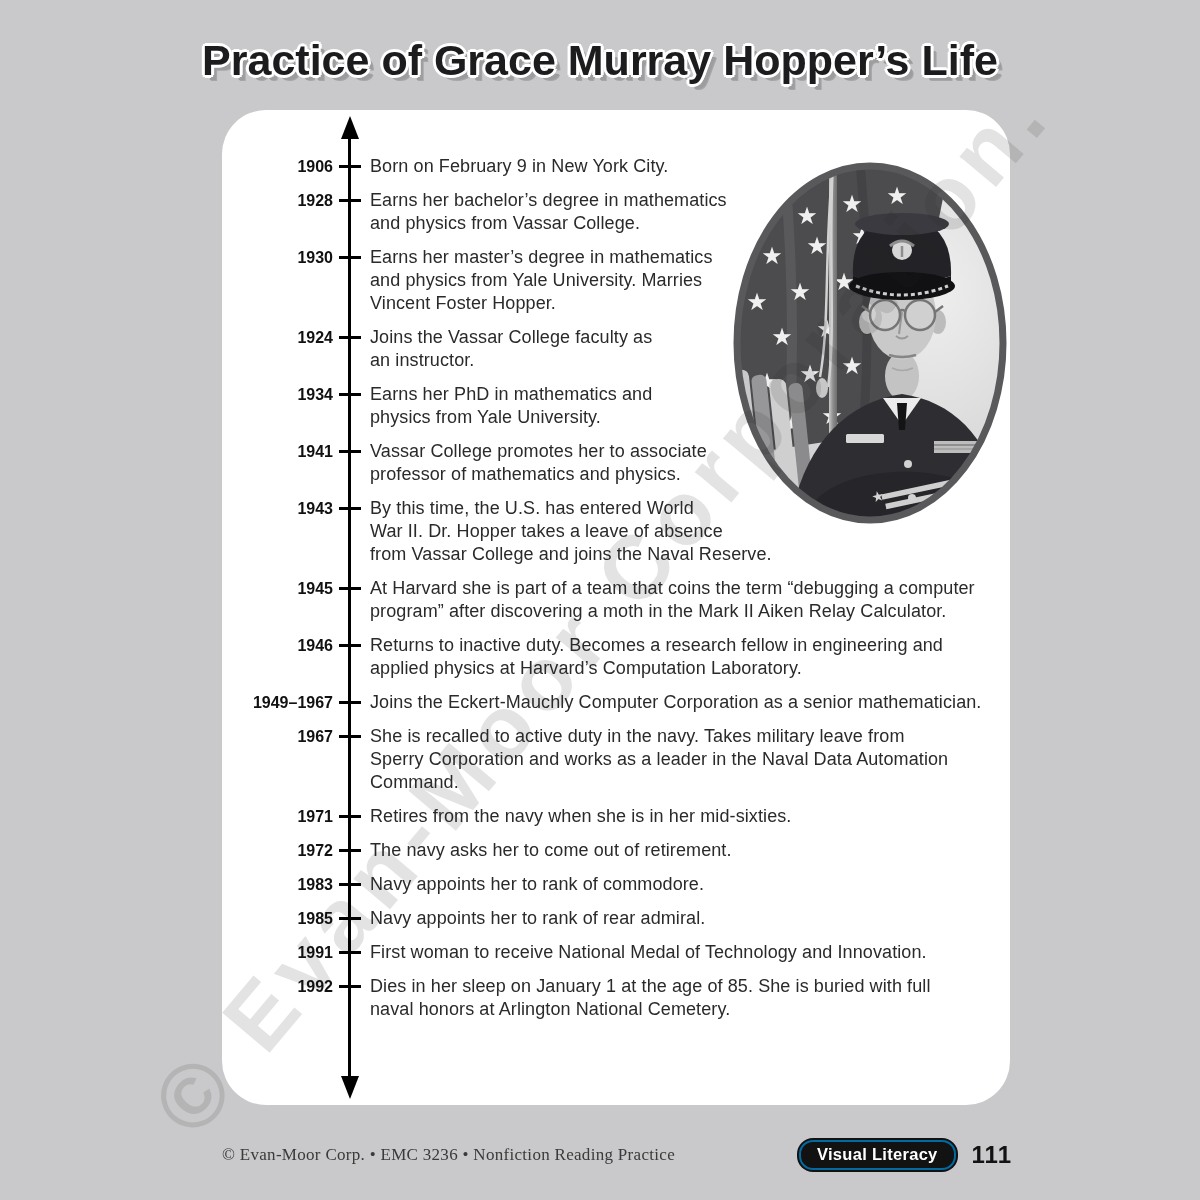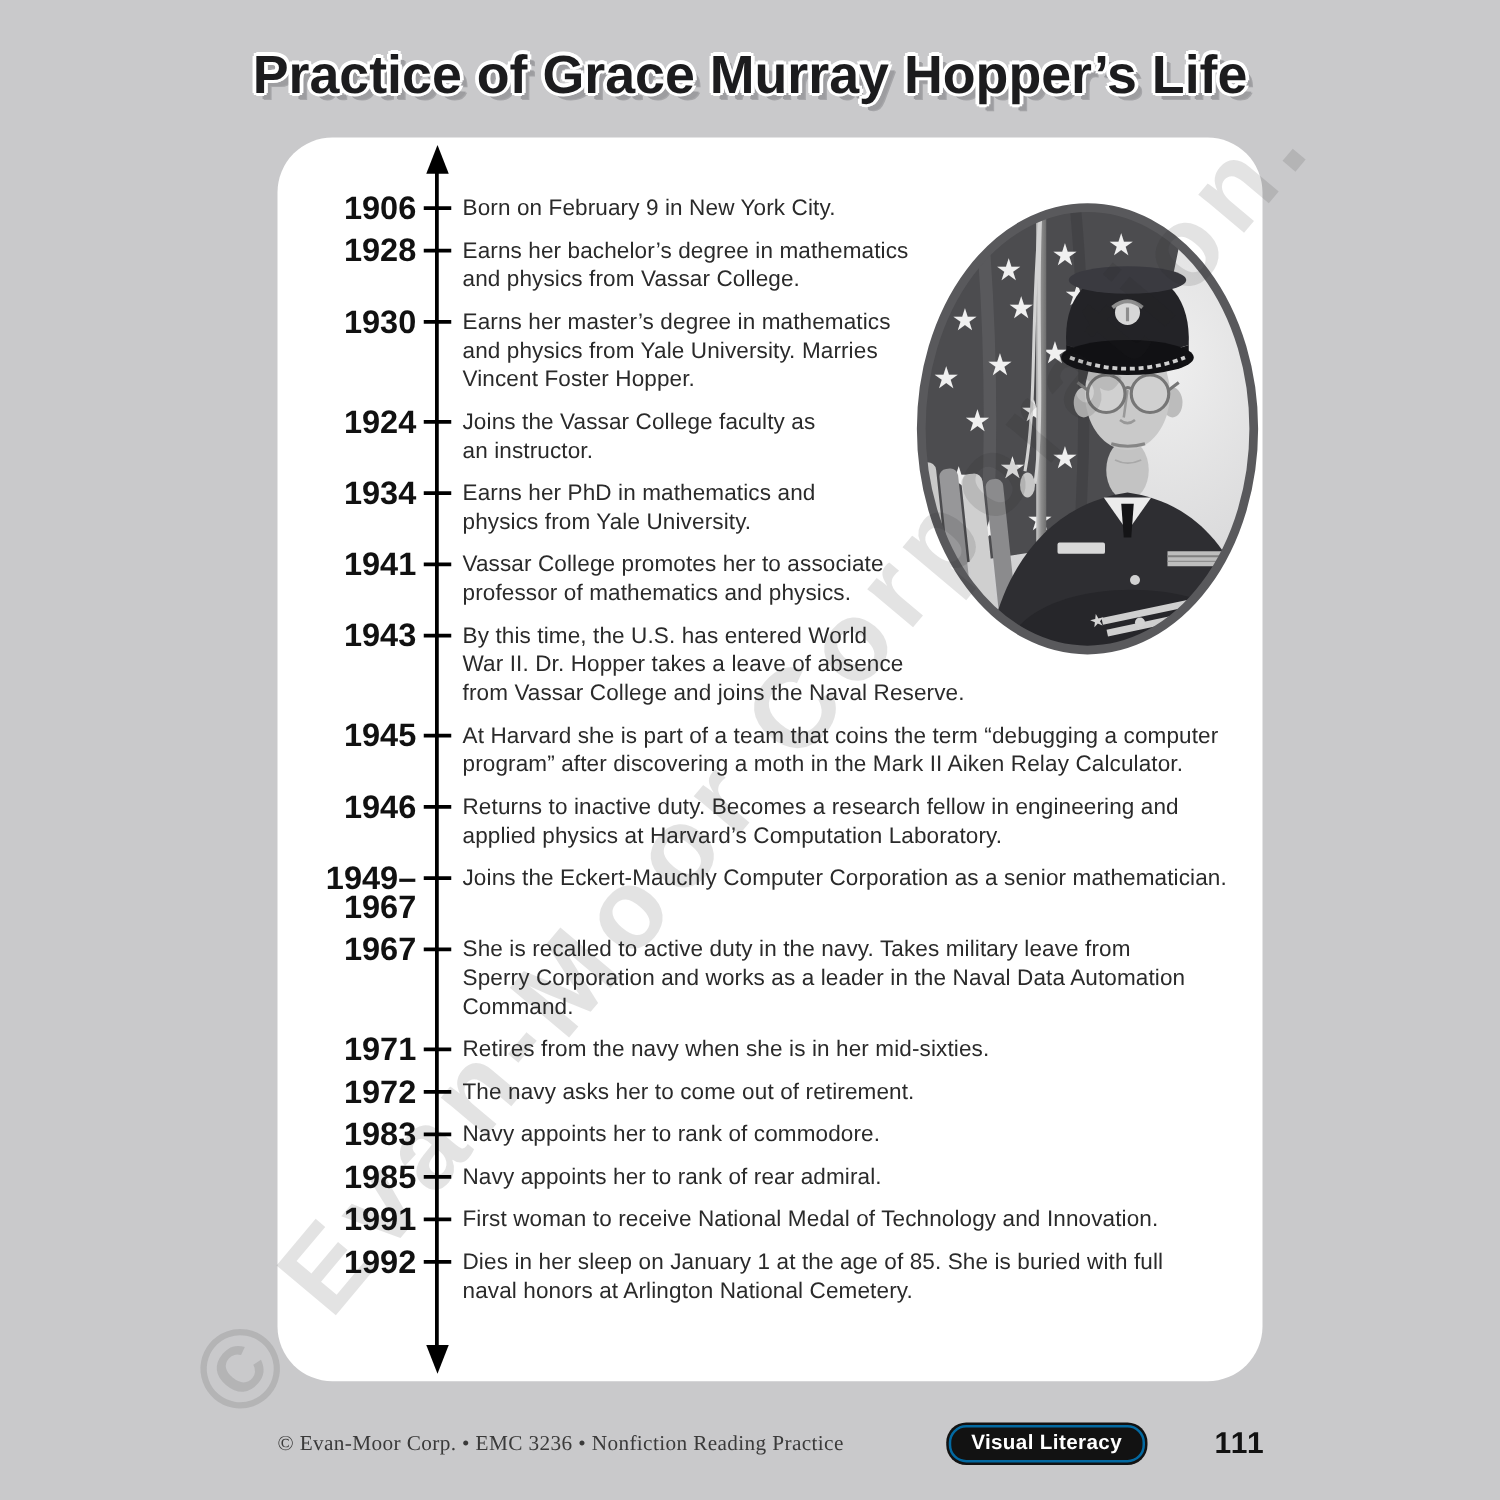--- a/index.html
+++ b/index.html
@@ -35,37 +35,37 @@
   }
   
   .content{position:absolute;left:222px;top:112px;width:788px;height:993px;z-index:3;}
   .axis-line{position:absolute;left:126px;top:24px;width:3px;height:942px;background:#000;}
   .axis-arrow-up{position:absolute;left:119px;top:4px;width:0;height:0;
     border-left:9px solid transparent;border-right:9px solid transparent;border-bottom:23px solid #000;}
   .axis-arrow-down{position:absolute;left:119px;top:964px;width:0;height:0;
     border-left:9px solid transparent;border-right:9px solid transparent;border-top:23px solid #000;}
   .entries{position:absolute;left:0;top:43px;width:788px;}
   .entry{display:flex;align-items:flex-start;margin-bottom:11px;}
-  .year{width:111px;flex:0 0 111px;text-align:right;font-size:26px;font-weight:bold;
+  .year{width:111px;flex:0 0 111px;text-align:right;font-size:16px;font-weight:bold;
     color:#111;line-height:23px;letter-spacing:0px;}
   .tick{flex:0 0 22px;width:22px;height:3px;background:#000;margin:10px 9px 0 6px;}
   .desc{width:645px;font-size:18px;line-height:23px;color:var(--text,#2a2a2a);
     white-space:pre-line;letter-spacing:0.1px;}
   
   .footer{position:absolute;left:222px;top:1138px;width:790px;height:34px;z-index:4;
     display:flex;justify-content:space-between;align-items:center;}
   .credit{font-family:Liberation Serif, serif;font-size:17px;color:#3a3a3a;letter-spacing:0.3px;}
   .footer-right{display:flex;align-items:center;gap:16px;}
   .badge{
     background:var(--badge_bg,#121212);color:var(--badge_text,#ffffff);
     font-size:16.5px;font-weight:bold;letter-spacing:0.3px;
     padding:3px 16px 4px 16px;border-radius:14px;
     border:2px solid #0369a1;box-shadow:0 0 0 2px #121212;
   }
-  .pagenum{font-size:24px;font-weight:bold;color:#121212;letter-spacing:1px;margin-left:40px;}
+  .pagenum{font-size:24px;font-weight:bold;color:#121212;letter-spacing:1px;}
 </style>
 </head>
 <body>
 
 <div class="title">Practice of Grace Murray Hopper’s Life</div>
 
 <div class="panel"></div>
 
 <svg class="portrait" viewBox="0 0 276 362" aria-hidden="true">
   <defs>

